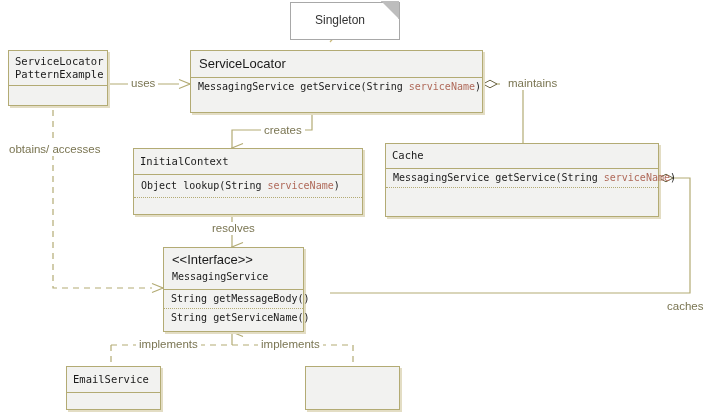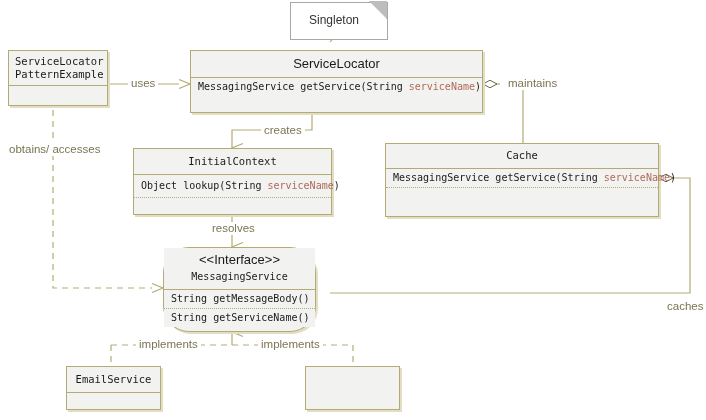--- a/index.html
+++ b/index.html
@@ -25,21 +25,20 @@
     box-sizing:border-box;
     padding:3px 6px 4px 6px;
   }
   .uml .cmp.name{
     font-family:"DejaVu Sans Mono","Liberation Mono",monospace;
     font-size:10.5px;
     color:#1a1a1a;
     line-height:13px;
     border-bottom:1px solid #b3ab74;
     background:#f2f2f0;
-    text-align:center;
   }
   .uml .cmp.name.big{
     font-family:"Liberation Sans", sans-serif;
     font-size:13px;
     line-height:17px;
     padding:4px 8px 5px 8px;
   }
   .uml .cmp.member{
     font-family:"DejaVu Sans Mono","Liberation Mono",monospace;
     font-size:10px;
@@ -174,21 +173,21 @@
       <path d="M111,345 L111,366" fill="none" stroke="#b3ab74" stroke-width="1.2" stroke-dasharray="6,5"></path>
       <path d="M353,345 L353,366" fill="none" stroke="#b3ab74" stroke-width="1.2" stroke-dasharray="6,5"></path>
     </g>
 
     
     <g>
       <path d="M330,42 L342,28" fill="none" stroke="#c9b97a" stroke-width="1.2"></path>
     </g>
   </svg>
 
-  <div class="note" style="left:290px;top:2px;width:96px;height:36px;">
+  <div class="note" style="left:290px;top:2px;width:108px;height:36px;">
     <div class="body"></div>
     <div class="fold"></div>
     <div class="txt">Singleton</div>
   </div>
 
   <div class="uml" style="left:8px;top:50px;width:100px;height:56px;">
     <div class="cmp name" style="padding-top:4px;padding-bottom:4px;">
       <div>ServiceLocator</div>
       <div>PatternExample</div>
     </div>
@@ -197,40 +196,40 @@
 
   <div class="uml" style="left:190px;top:50px;width:293px;height:63px;">
     <div class="cmp name big">ServiceLocator</div>
     <div class="cmp member last">
       <span>MessagingService</span>
       <span>getService(String</span>
       <span class="tk-param">serviceName</span><span>)</span>
     </div>
   </div>
 
-  <div class="uml" style="left:133px;top:148px;width:199px;height:67px;">
+  <div class="uml" style="left:133px;top:148px;width:230px;height:67px;">
     <div class="cmp name" style="padding-top:6px;padding-bottom:6px;">InitialContext</div>
     <div class="cmp member" style="padding-top:4px;padding-bottom:4px;">
       <span>Object</span>
       <span>lookup(String</span>
       <span class="tk-param">serviceName</span><span>)</span>
     </div>
     <div class="cmp empty" style="height:15px;"></div>
   </div>
 
   <div class="uml" style="left:385px;top:143px;width:274px;height:74px;">
     <div class="cmp name" style="padding-top:5px;padding-bottom:6px;">Cache</div>
     <div class="cmp member">
       <span>MessagingService</span>
       <span>getService(String</span>
       <span class="tk-param">serviceName</span><span>)</span>
     </div>
   </div>
 
-  <div class="uml" style="left:163px;top:247px;width:153px;height:85px;border-radius:26px;">
+  <div class="uml" style="left:163px;top:247px;width:141px;height:85px;">
     <div class="cmp name" style="padding:4px 8px 5px 8px;">
       <div class="iface-kw">&lt;&lt;Interface&gt;&gt;</div>
       <div class="iface-nm">MessagingService</div>
     </div>
     <div class="cmp member">String getMessageBody()</div>
     <div class="cmp member last">String getServiceName()</div>
   </div>
 
   <div class="uml" style="left:66px;top:366px;width:95px;height:44px;">
     <div class="cmp name" style="padding-top:6px;padding-bottom:6px;">EmailService</div>

